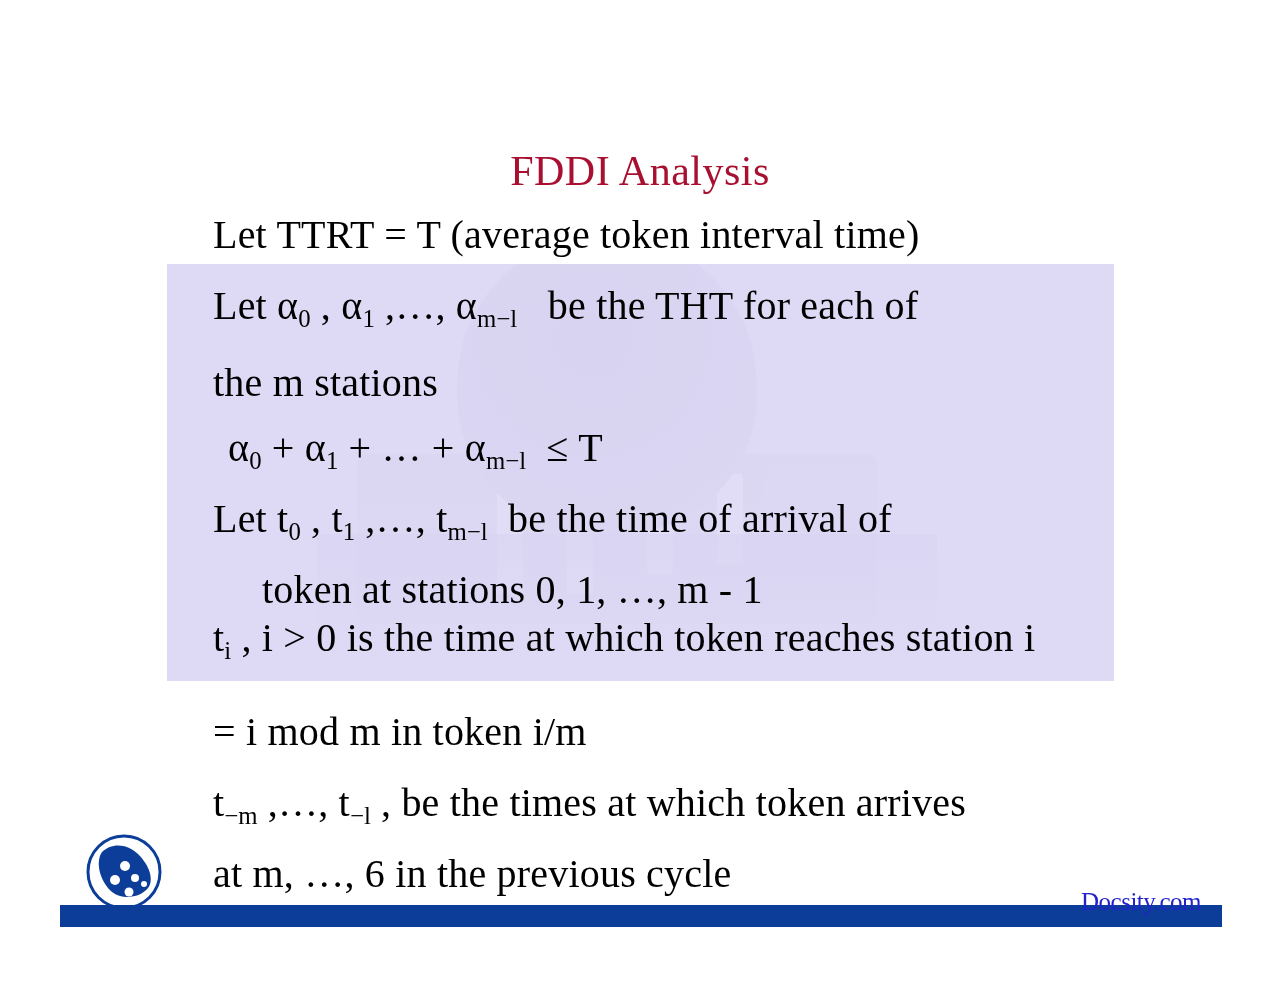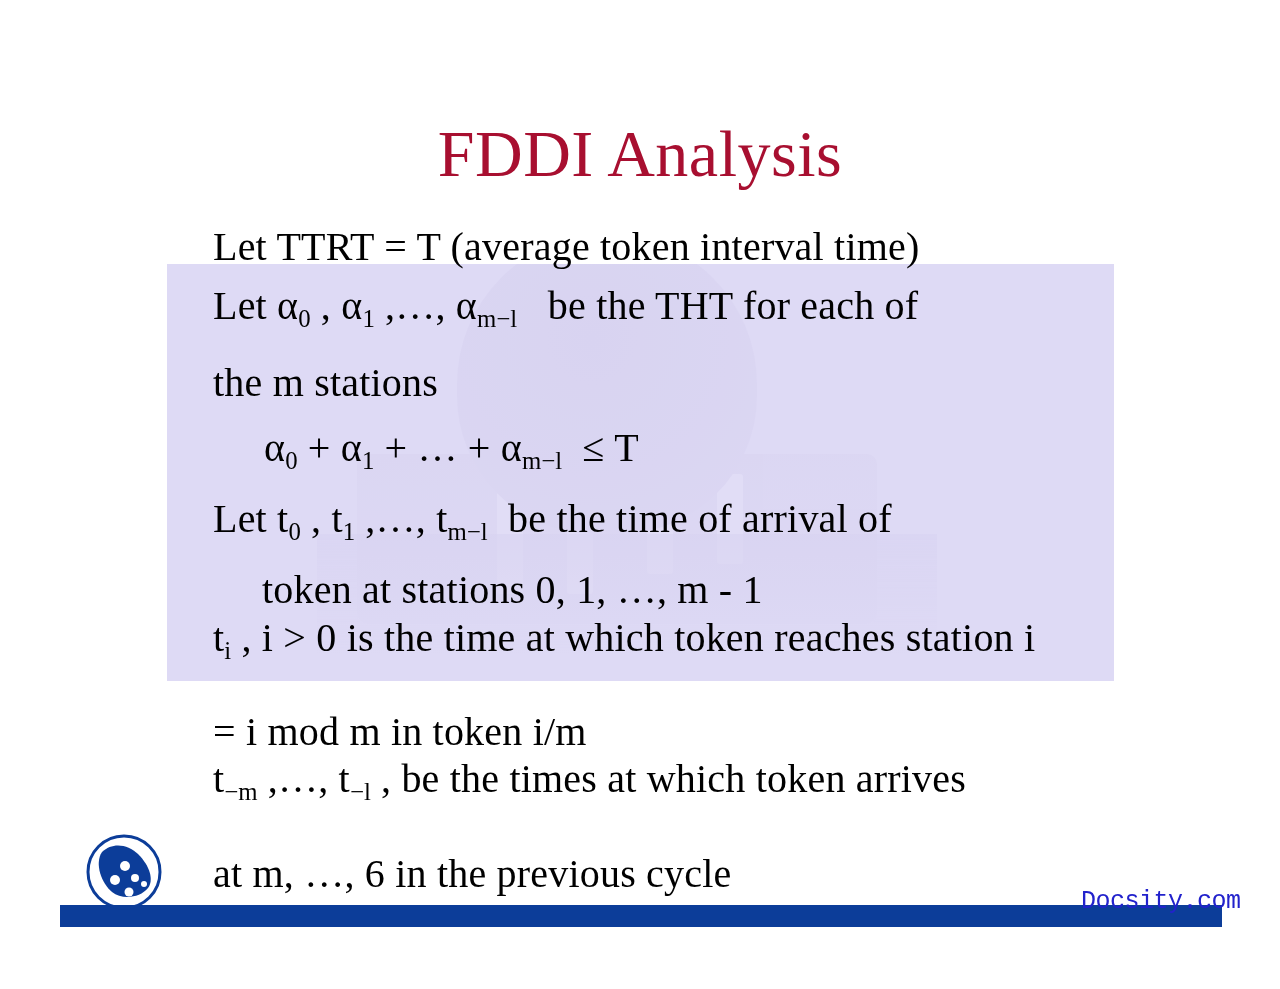--- a/index.html
+++ b/index.html
@@ -18,26 +18,26 @@
   
   #slide {
     position: absolute;
     inset: 0;
     background: #ffffff;
   }
 
   
   #slide-title {
     position: absolute;
-    top: 118px;
+    top: 135px;
     left: 0;
     width: 1280px;
     text-align: center;
     color: #a80f30;
-    font-size: 66px;
+    font-size: 42px;
     line-height: 72px;
     font-weight: normal;
     letter-spacing: 0.5px;
     white-space: nowrap;
   }
 
   
   #highlight-panel {
     position: absolute;
     left: 167px;
@@ -123,21 +123,21 @@
     width: 1162px;
     height: 22px;
     background: #0c3d99;
   }
 
   
   #footer-watermark {
     position: absolute;
     left: 1081px;
     top: 889px;
-    font-family: Liberation Mono, monospace;
+    font-family: Liberation Serif, serif;
     font-size: 25px;
     line-height: 25px;
     color: #2222cc;
     letter-spacing: -0.5px;
     white-space: nowrap;
   }
 
   
   #logo {
     position: absolute;
@@ -161,29 +161,29 @@
       <div class="wm-col c1"></div>
       <div class="wm-col c2"></div>
       <div class="wm-col c3"></div>
       <div class="wm-col c4"></div>
       <div class="wm-dome"></div>
       <div class="wm-haze"></div>
     </div>
   </div>
 
   <div id="body-text">
-      <div class="body-line" style="top: 0px; margin-top: 12px;">Let TTRT = T (average token interval time)</div>
+      <div class="body-line" style="top: 0px;">Let TTRT = T (average token interval time)</div>
       <div class="body-line" style="top: 71px;">Let α<sub>0</sub> , α<sub>1</sub> ,…, α<sub>m−l</sub>&nbsp;&nbsp; be the THT for each of</div>
       <div class="body-line" style="top: 148px;">the m stations</div>
-      <div class="body-line indent" style="top: 213px; margin-left: 36px;">α<sub>0</sub> + α<sub>1</sub> + … + α<sub>m−l</sub> &nbsp;≤ T</div>
+      <div class="body-line indent" style="top: 213px;">α<sub>0</sub> + α<sub>1</sub> + … + α<sub>m−l</sub> &nbsp;≤ T</div>
       <div class="body-line" style="top: 284px;">Let t<sub>0</sub> , t<sub>1</sub> ,…, t<sub>m−l</sub>&nbsp; be the time of arrival of</div>
       <div class="body-line indent" style="top: 355px; margin-left: 34px;">token at stations 0, 1, …, m - 1</div>
       <div class="body-line" style="top: 403px;">t<sub>i</sub> , i &gt; 0 is the time at which token reaches station i</div>
       <div class="body-line" style="top: 497px;">= i mod m in token i/m</div>
-      <div class="body-line" style="top: 544px; text-align: center;">t<sub>−m</sub> ,…, t<sub>−l</sub> , be the times at which token arrives</div>
+      <div class="body-line" style="top: 568px; text-align: center;">t<sub>−m</sub> ,…, t<sub>−l</sub> , be the times at which token arrives</div>
       <div class="body-line" style="top: 639px;">at m, …, 6 in the previous cycle</div>
     </div>
 
   <div id="footer-bar"></div>
 
   <div id="footer-watermark">Docsity.com</div>
 
   <div id="logo">
     <svg viewBox="0 0 92 92" xmlns="http://www.w3.org/2000/svg">
       <circle cx="46" cy="44" r="36" fill="none" stroke="#0c3d99" stroke-width="3"></circle>

